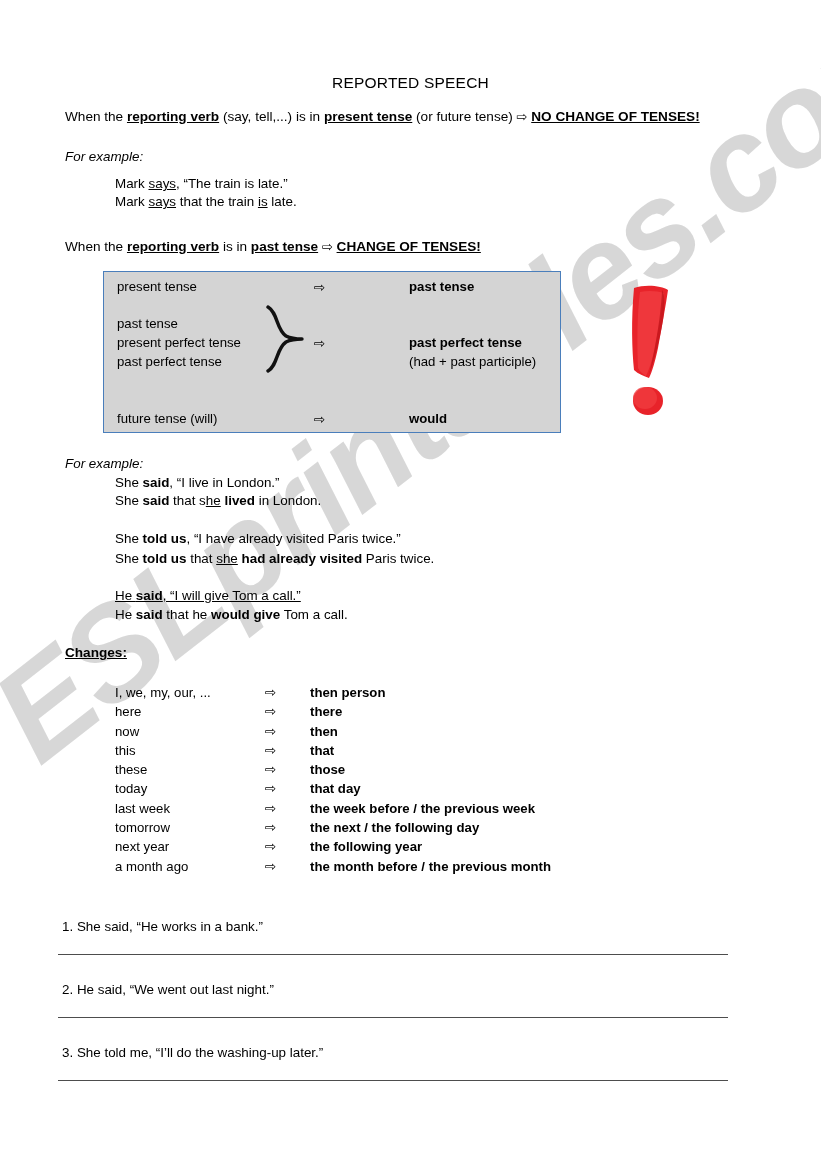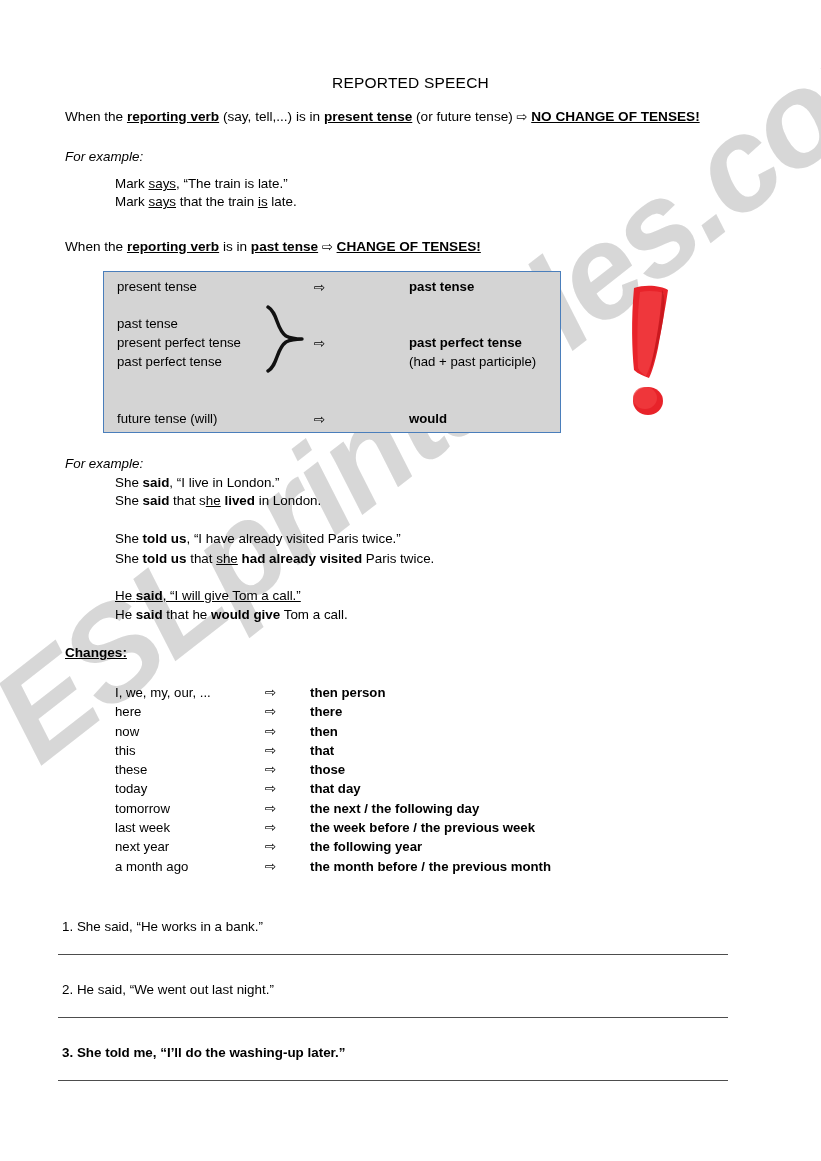--- a/index.html
+++ b/index.html
@@ -285,36 +285,36 @@
       <div class="chg-row">
         <span class="chg-from">this</span><span class="chg-arrow">⇨</span><span class="chg-to">that</span>
       </div>
       <div class="chg-row">
         <span class="chg-from">these</span><span class="chg-arrow">⇨</span><span class="chg-to">those</span>
       </div>
       <div class="chg-row">
         <span class="chg-from">today</span><span class="chg-arrow">⇨</span><span class="chg-to">that day</span>
       </div>
       <div class="chg-row">
+        <span class="chg-from">last week</span><span class="chg-arrow">⇨</span><span class="chg-to">the week before / the previous week</span>
+      </div>
+      <div class="chg-row">
         <span class="chg-from">tomorrow</span><span class="chg-arrow">⇨</span><span class="chg-to">the next / the following day</span>
-      </div>
-      <div class="chg-row">
-        <span class="chg-from">last week</span><span class="chg-arrow">⇨</span><span class="chg-to">the week before / the previous week</span>
       </div>
       <div class="chg-row">
         <span class="chg-from">next year</span><span class="chg-arrow">⇨</span><span class="chg-to">the following year</span>
       </div>
       <div class="chg-row">
         <span class="chg-from">a month ago</span><span class="chg-arrow">⇨</span><span class="chg-to">the month before / the previous month</span>
       </div>
     </div>
 
     <div class="ex-question" style="top:919px;">1. She said, “He works in a bank.”</div>
     <div class="answer-line" style="top:954px;"></div>
 
     <div class="ex-question" style="top:982px;">2. He said, “We went out last night.”</div>
     <div class="answer-line" style="top:1017px;"></div>
 
-    <div class="ex-question" style="top:1045px;font-weight:bold;">3. She told me, “I’ll do the washing-up later.”</div>
+    <div class="ex-question" style="top:1045px;">3. She told me, “I’ll do the washing-up later.”</div>
     <div class="answer-line" style="top:1080px;"></div>
 
   </div>
 </div>
 
 </body></html>

